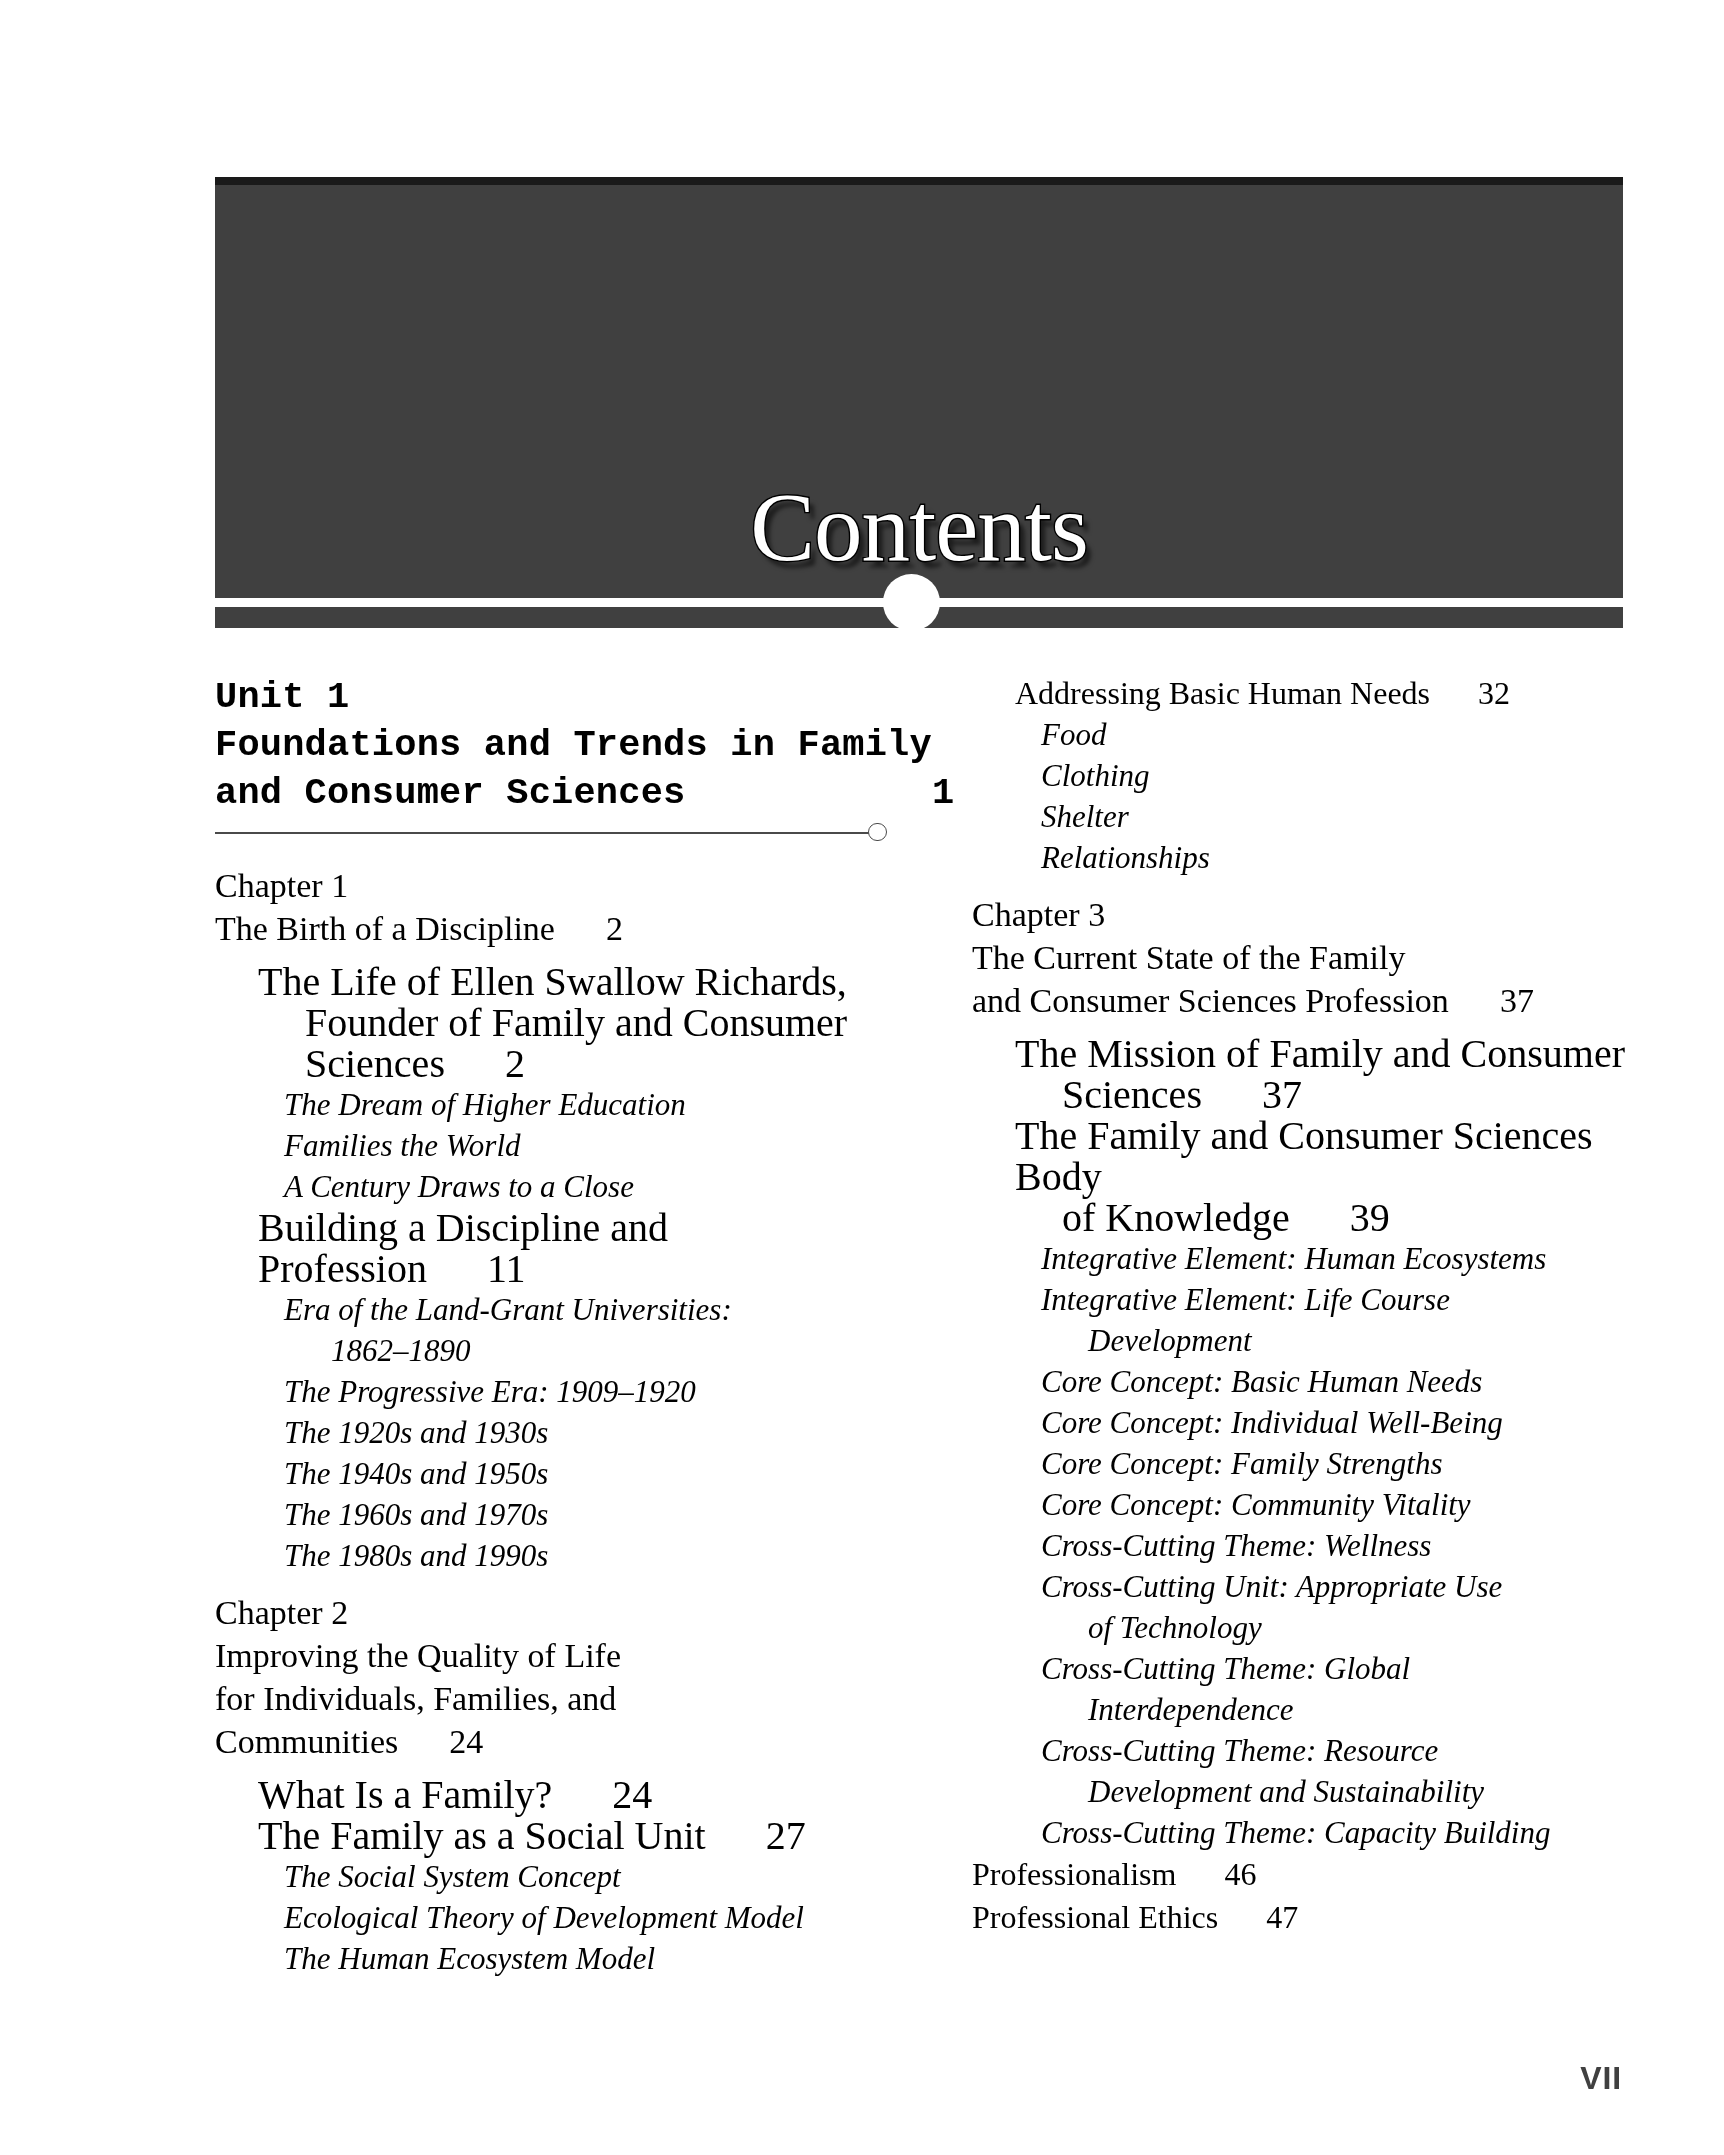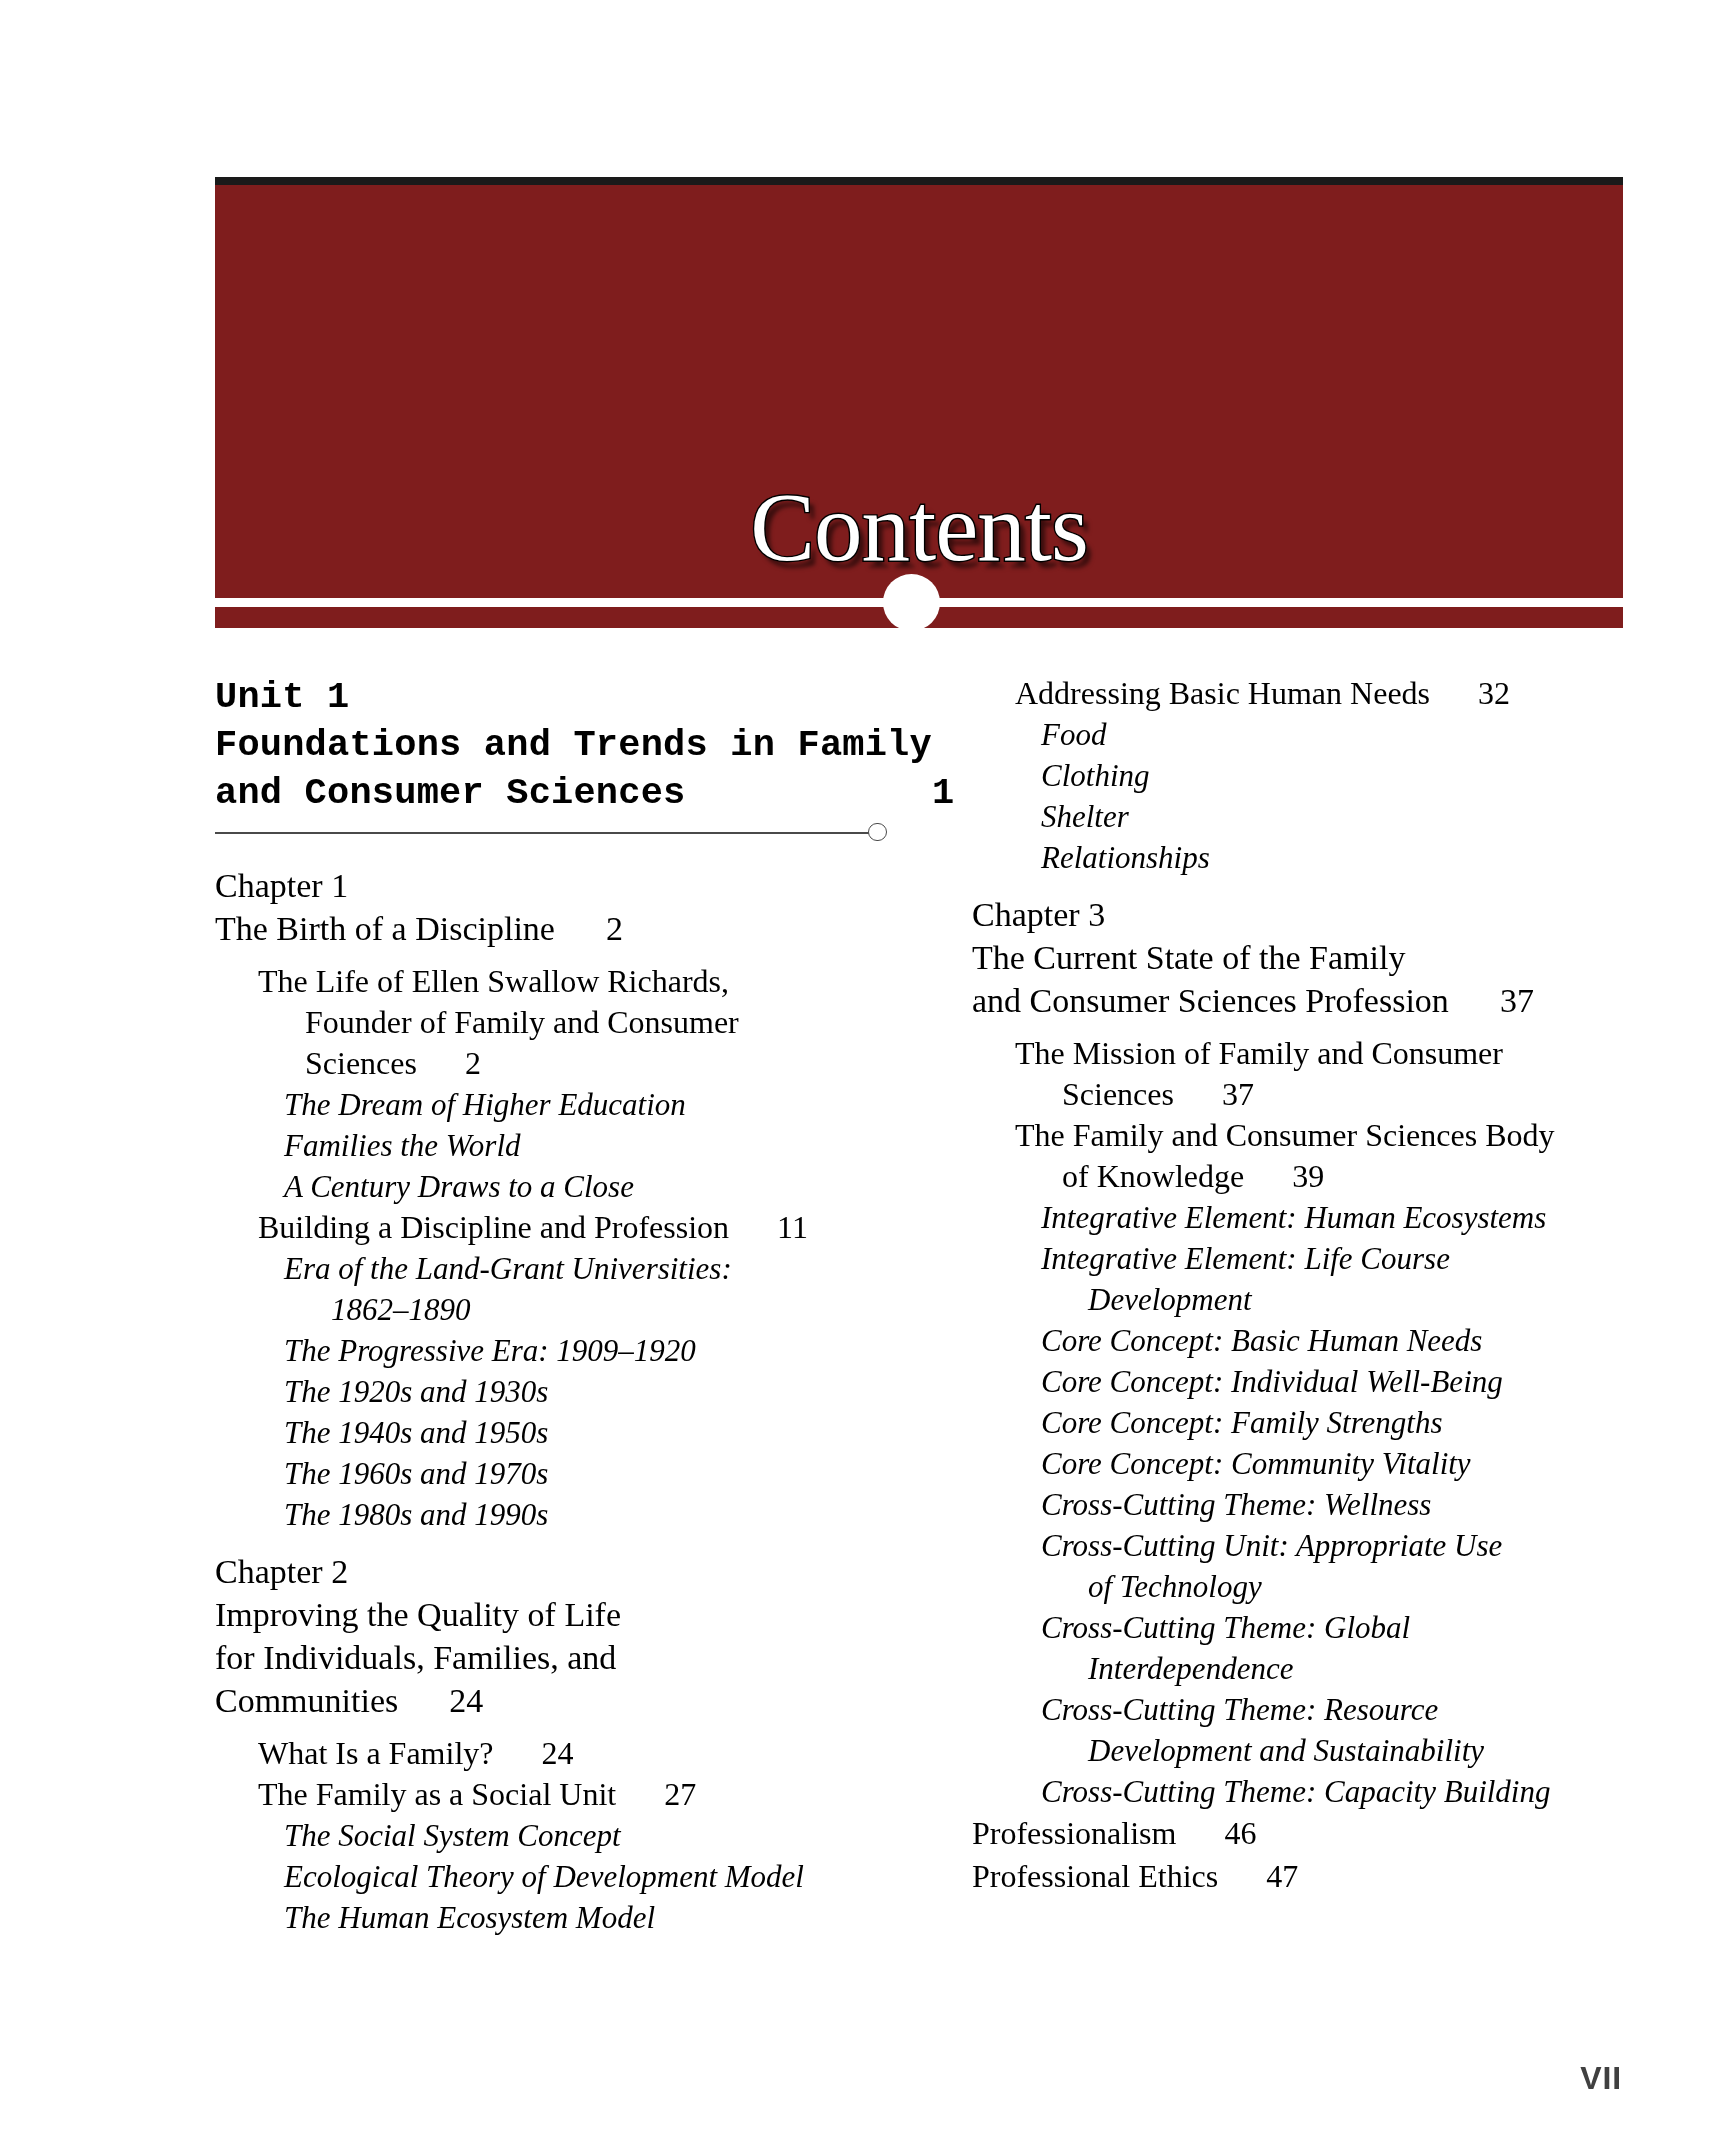--- a/index.html
+++ b/index.html
@@ -29,21 +29,21 @@
     left: 0; top: 0;
     width: 100%;
     height: 8.4px;
     background: #1a1a1a;
   }
   #banner-fill {
     position: absolute;
     left: 0; top: 8.4px;
     width: 100%;
     height: 443px;
-    background: #7f1d1d;
+    background: #404040;
   }
   #banner-rule {
     position: absolute;
     left: 0;
     top: 413px;
     width: 100%;
     height: 8.4px;
     background: #ffffff;
   }
   #banner-dot {
@@ -126,21 +126,21 @@
   .chapter-block { margin-top: 15px; }
   .chapter-line {
     font-size: 34px;
     line-height: 43px;
     font-weight: 400;
     white-space: pre;
   }
 
   
   .entry-a {            
-    font-size: 32px;
+    font-size: 40px;
     line-height: 41px;
     padding-left: 43px;
     text-indent: 0;
     white-space: pre-wrap;
   }
   .entry-a .cont { display: block; padding-left: 47px; }
   .entry-b {            
     font-style: italic;
     font-size: 31px;
     line-height: 41px;

